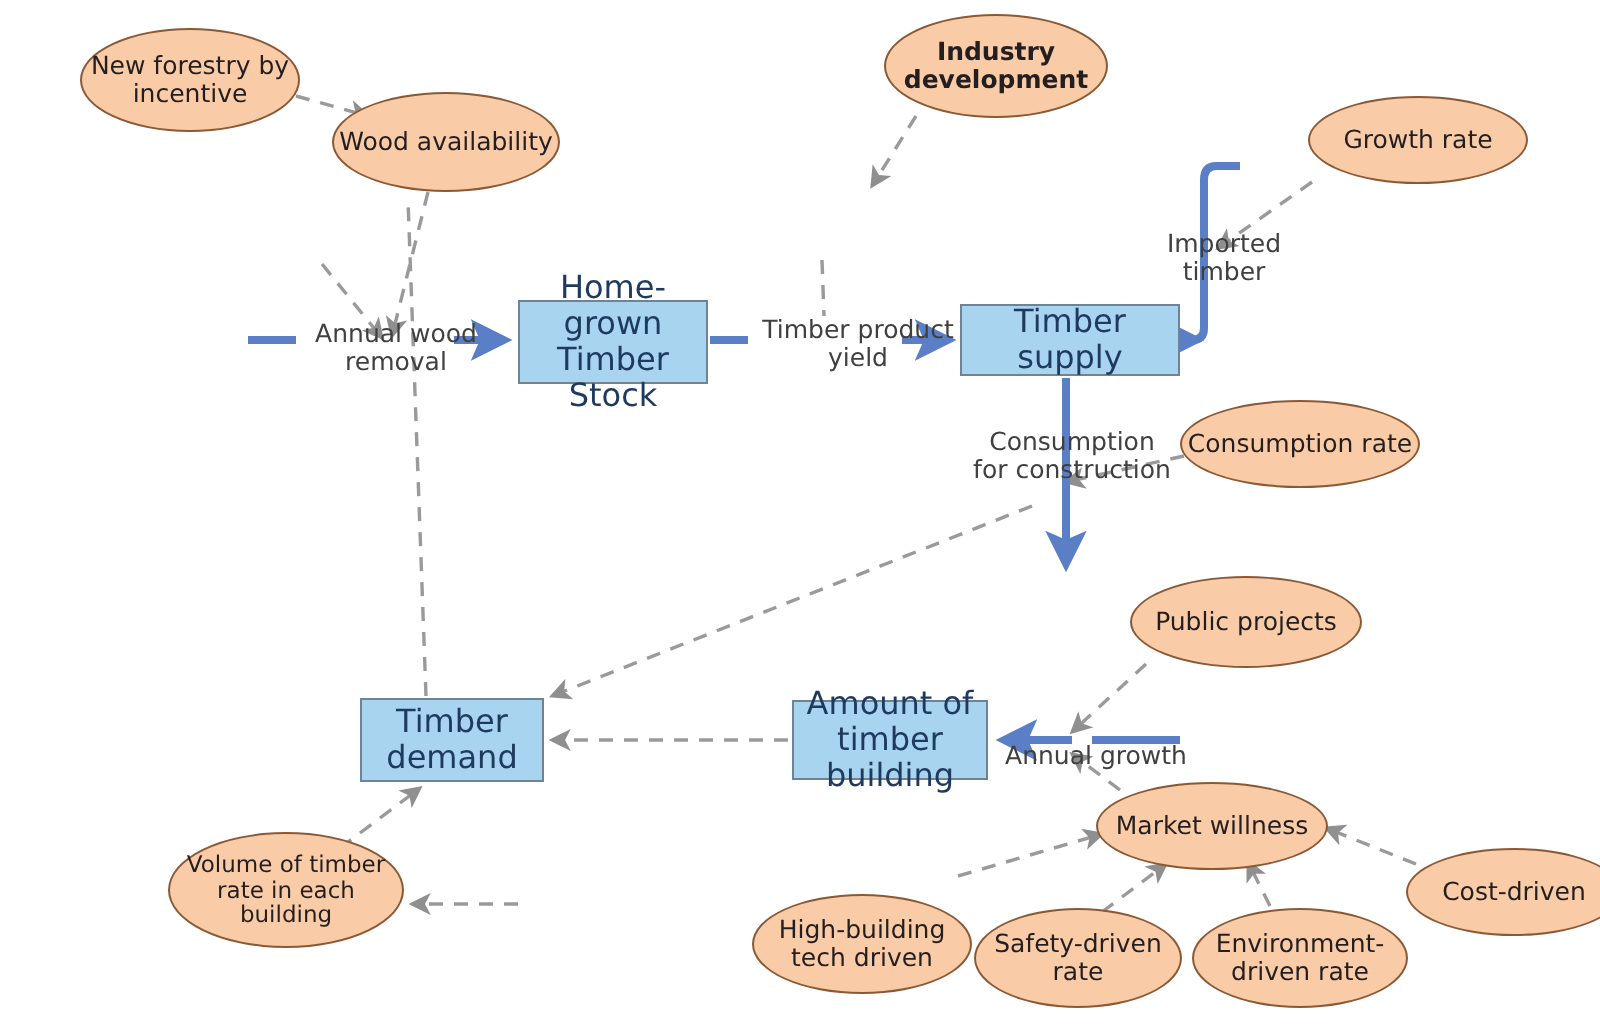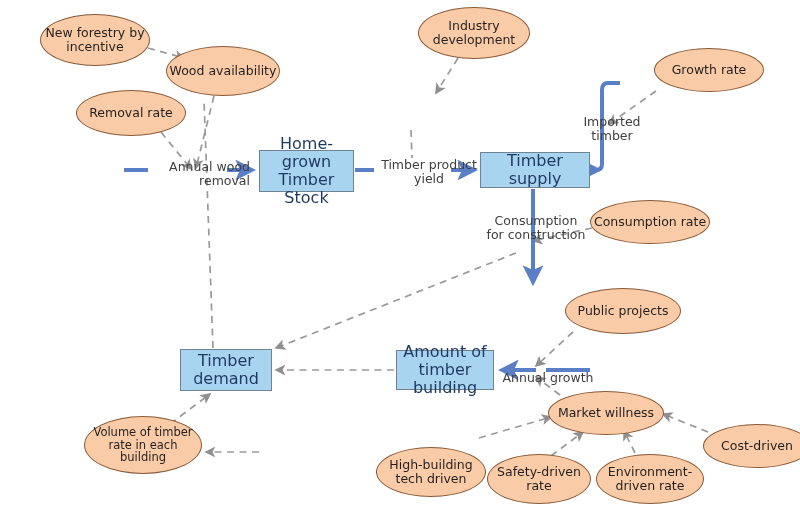--- a/index.html
+++ b/index.html
@@ -127,23 +127,22 @@
       <line x1="566" y1="370" x2="522" y2="370"></line>
 
       <line x1="512" y1="370" x2="478" y2="370" marker-end="url(#flow-arrow)"></line>
     </g>
   </svg>
 
   <div class="node ellipse" style="left:16px; top:14px; width:110px; height:52px;">New forestry by incentive</div>
 
   <div class="node ellipse" style="left:142px; top:46px; width:114px; height:50px;">Wood availability</div>
 
-  <div class="node ellipse" style="left:52px; top:90px; width:110px; height:46px;">Removal rate</div>
 
-  <div class="node ellipse" style="left:394px; top:7px; width:112px; height:52px;">Industry development</div>
+  <div class="node ellipse" style="left:418px; top:7px; width:112px; height:52px;font-weight:bold;">Industry development</div>
 
 
   <div class="node ellipse" style="left:630px; top:48px; width:110px; height:44px;">Growth rate</div>
 
   <div class="node ellipse" style="left:566px; top:200px; width:120px; height:44px;">Consumption rate</div>
 
   <div class="node ellipse" style="left:541px; top:288px; width:116px; height:46px;">Public projects</div>
 
   <div class="node ellipse" style="left:524px; top:391px; width:116px; height:44px;">Market willness</div>
 
@@ -158,21 +157,21 @@
   <div class="node ellipse" style="left:679px; top:424px; width:108px; height:44px;">Cost-driven</div>
 
   <div class="node box" style="left:235px; top:150px; width:95px; height:42px;">Home-grown Timber Stock</div>
 
   <div class="node box" style="left:456px; top:152px; width:110px; height:36px;">Timber supply</div>
 
   <div class="node box" style="left:156px; top:349px; width:92px; height:42px;">Timber demand</div>
 
   <div class="node box" style="left:372px; top:350px; width:98px; height:40px;">Amount of timber building</div>
 
-  <div class="flow-label" style="left:122px; top:160px; width:104px;text-align:right;">Annual wood removal</div>
+  <div class="flow-label" style="left:122px; top:160px; width:104px;">Annual wood removal</div>
 
   <div class="flow-label" style="left:355px; top:158px; width:100px;">Timber product yield</div>
 
   <div class="flow-label" style="left:548px; top:115px; width:80px;">Imported timber</div>
 
   <div class="flow-label" style="left:462px; top:214px; width:100px;">Consumption for construction</div>
 
   <div class="flow-label" style="left:478px; top:371px; width:92px;">Annual growth</div>
 
 </div>

